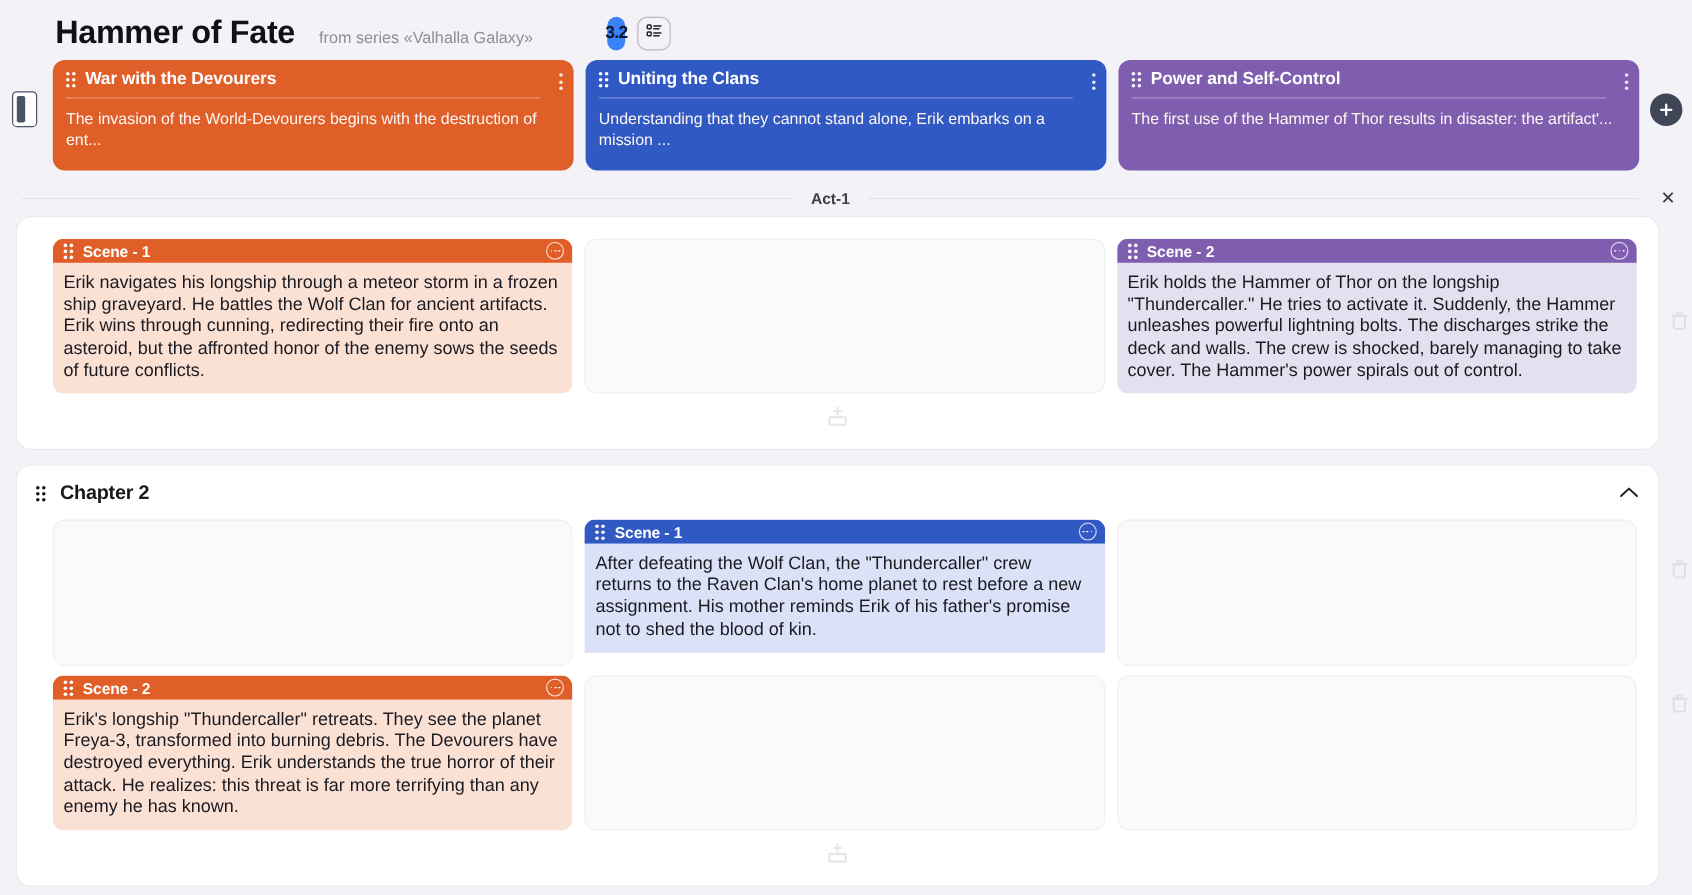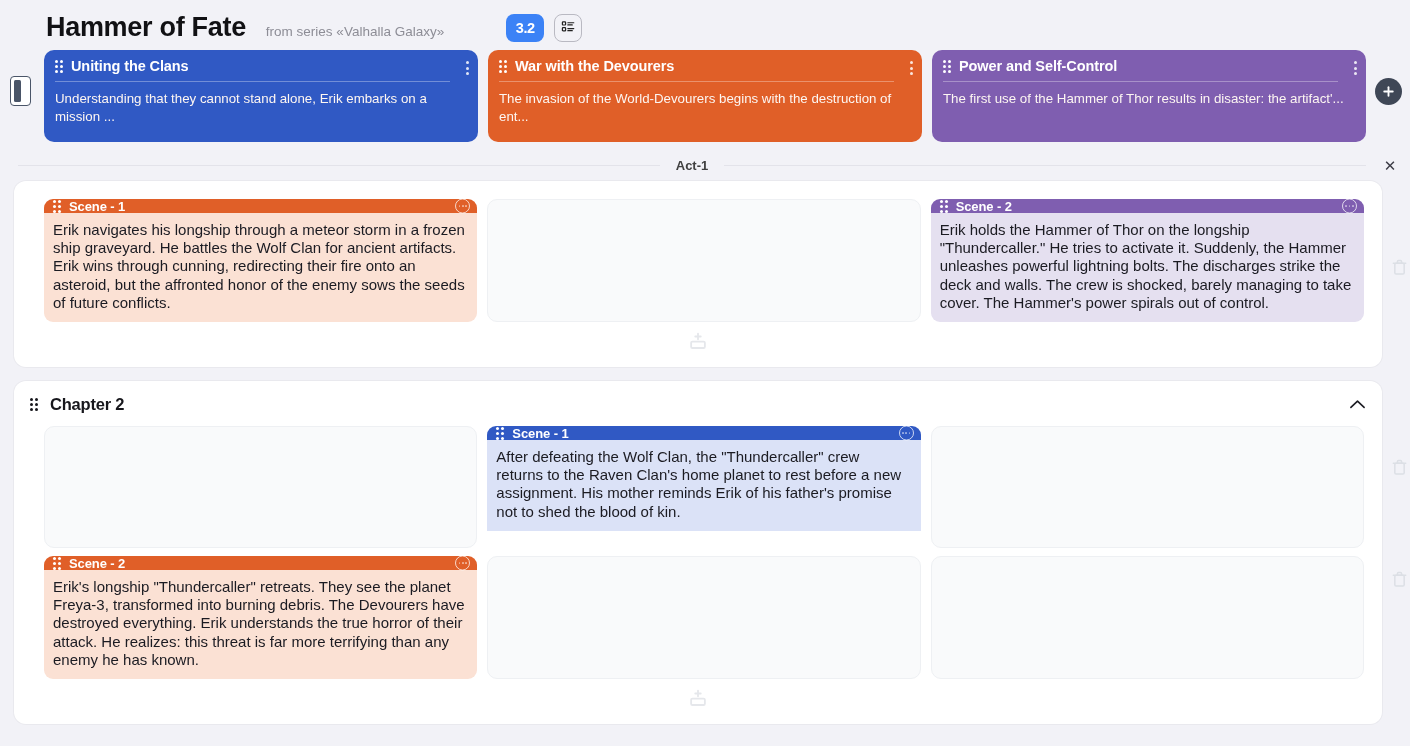--- a/index.html
+++ b/index.html
@@ -43,24 +43,24 @@
   }
   .header-actions {
     display: flex;
     align-items: center;
     gap: 10px;
     margin-left: 62px;
     position: relative;
     top: 1px;
   }
   .version-badge {
-    width: 38px; height: 28px;
-    border-radius: 8px;
+    width: 15px; height: 28px;
+    border-radius: 13px;
     background: #3b82f6;
-    color: #ffffff;
+    color: #0f172a;
     font-size: 14.5px;
     font-weight: 700;
     display: flex;
     align-items: center;
     justify-content: center;
     letter-spacing: -0.5px;
   }
   .icon-btn-outline {
     width: 28px; height: 28px;
     border-radius: 8px;
@@ -266,21 +266,21 @@
     border-radius: 9px;
     overflow: hidden;
     cursor: pointer;
   }
   .scene-head {
     display: flex;
     align-items: center;
     gap: 8px;
     padding: 5px 9px 5px 9px;
     position: relative;
-    height: 14px;
+    height: 20px;
   }
   .scene-name {
     font-size: 13px;
     font-weight: 700;
     color: #fff;
     letter-spacing: -0.1px;
   }
   .scene-ellipsis {
     position: absolute;
     right: 7px; top: 50%;
@@ -365,57 +365,57 @@
   <div class="fab-add">
     <span>
       <svg width="13" height="13" viewBox="0 0 14 14">
         <line x1="7" y1="2.4" x2="7" y2="11.6" stroke="#fff" stroke-width="2" stroke-linecap="round"></line>
         <line x1="2.4" y1="7" x2="11.6" y2="7" stroke="#fff" stroke-width="2" stroke-linecap="round"></line>
       </svg>
     </span>
   </div>
 
   <div class="top-row" id="storyline-row">
+      <div class="story-card orange">
+        <div class="sc-head">
+          <span class="dots">
+            <b></b>
+            <b></b>
+            <b></b>
+            <b></b>
+            <b></b>
+            <b></b>
+          </span>
+          <div class="sc-title">War with the Devourers</div>
+        </div>
+        <span class="kebab">
+          <i></i>
+          <i></i>
+          <i></i>
+        </span>
+        <div class="sc-body">The invasion of the World-Devourers begins with the destruction of ent...</div>
+      </div>
       <div class="story-card blue">
         <div class="sc-head">
           <span class="dots">
             <b></b>
             <b></b>
             <b></b>
             <b></b>
             <b></b>
             <b></b>
           </span>
           <div class="sc-title">Uniting the Clans</div>
         </div>
         <span class="kebab">
           <i></i>
           <i></i>
           <i></i>
         </span>
         <div class="sc-body">Understanding that they cannot stand alone, Erik embarks on a mission ...</div>
-      </div>
-      <div class="story-card orange">
-        <div class="sc-head">
-          <span class="dots">
-            <b></b>
-            <b></b>
-            <b></b>
-            <b></b>
-            <b></b>
-            <b></b>
-          </span>
-          <div class="sc-title">War with the Devourers</div>
-        </div>
-        <span class="kebab">
-          <i></i>
-          <i></i>
-          <i></i>
-        </span>
-        <div class="sc-body">The invasion of the World-Devourers begins with the destruction of ent...</div>
       </div>
       <div class="story-card purple">
         <div class="sc-head">
           <span class="dots">
             <b></b>
             <b></b>
             <b></b>
             <b></b>
             <b></b>
             <b></b>

